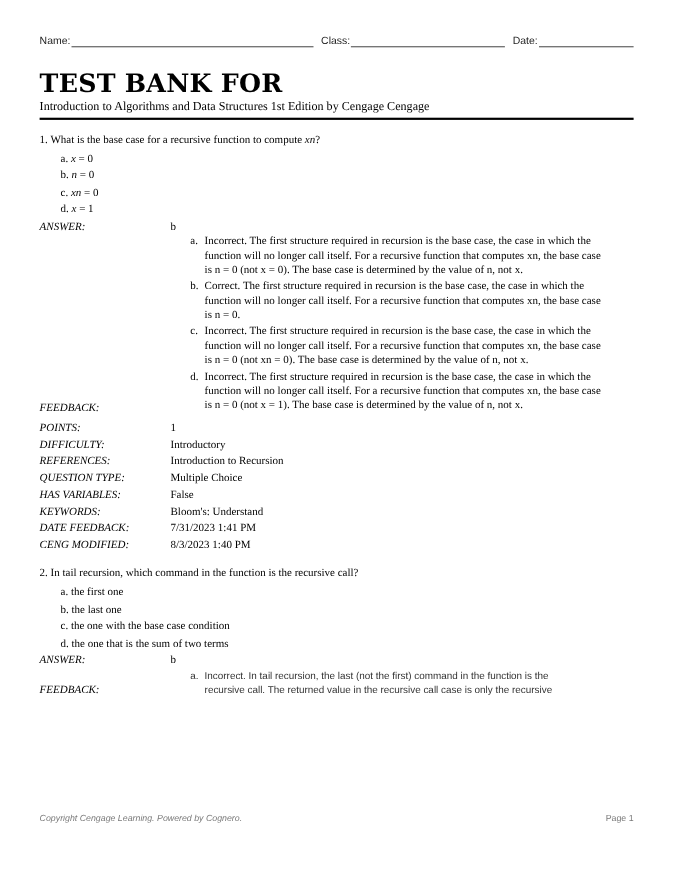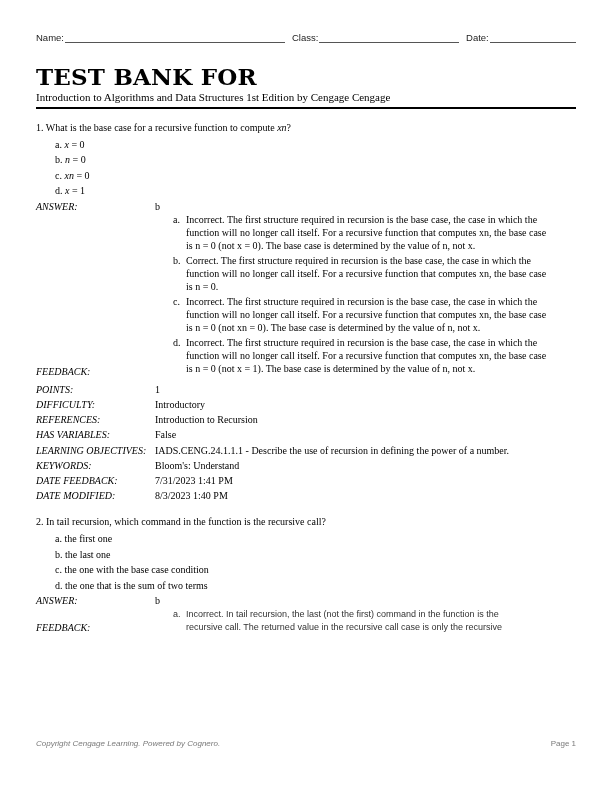--- a/index.html
+++ b/index.html
@@ -167,37 +167,37 @@
         </div>
         <div class="kv-row">
           <span class="kv-label">DIFFICULTY:</span>
           <span class="kv-value">Introductory</span>
         </div>
         <div class="kv-row">
           <span class="kv-label">REFERENCES:</span>
           <span class="kv-value">Introduction to Recursion</span>
         </div>
         <div class="kv-row">
+          <span class="kv-label">QUESTION TYPE:</span>
+          <span class="kv-value">Multiple Choice</span>
+        </div>
+        <div class="kv-row">
           <span class="kv-label">HAS VARIABLES:</span>
           <span class="kv-value">False</span>
         </div>
         <div class="kv-row">
-          <span class="kv-label">LEARNING OBJECTIVES:</span>
-          <span class="kv-value">IADS.CENG.24.1.1.1 - Describe the use of recursion in defining the power of a number.</span>
-        </div>
-        <div class="kv-row">
           <span class="kv-label">KEYWORDS:</span>
           <span class="kv-value">Bloom's: Understand</span>
         </div>
         <div class="kv-row">
           <span class="kv-label">DATE FEEDBACK:</span>
           <span class="kv-value">7/31/2023 1:41 PM</span>
         </div>
         <div class="kv-row">
-          <span class="kv-label">DATE MODIFIED:</span>
+          <span class="kv-label">CENG MODIFIED:</span>
           <span class="kv-value">8/3/2023 1:40 PM</span>
         </div>
       </div>
     </div>
 
     <div class="question second">
       <div class="q-line"><span>2.</span> <span>In tail recursion, which command in the function is the recursive call?</span><i></i><span></span></div>
 
       <div class="options">
         <div class="option"><span>a.</span> <i></i><span>the first one</span></div>

